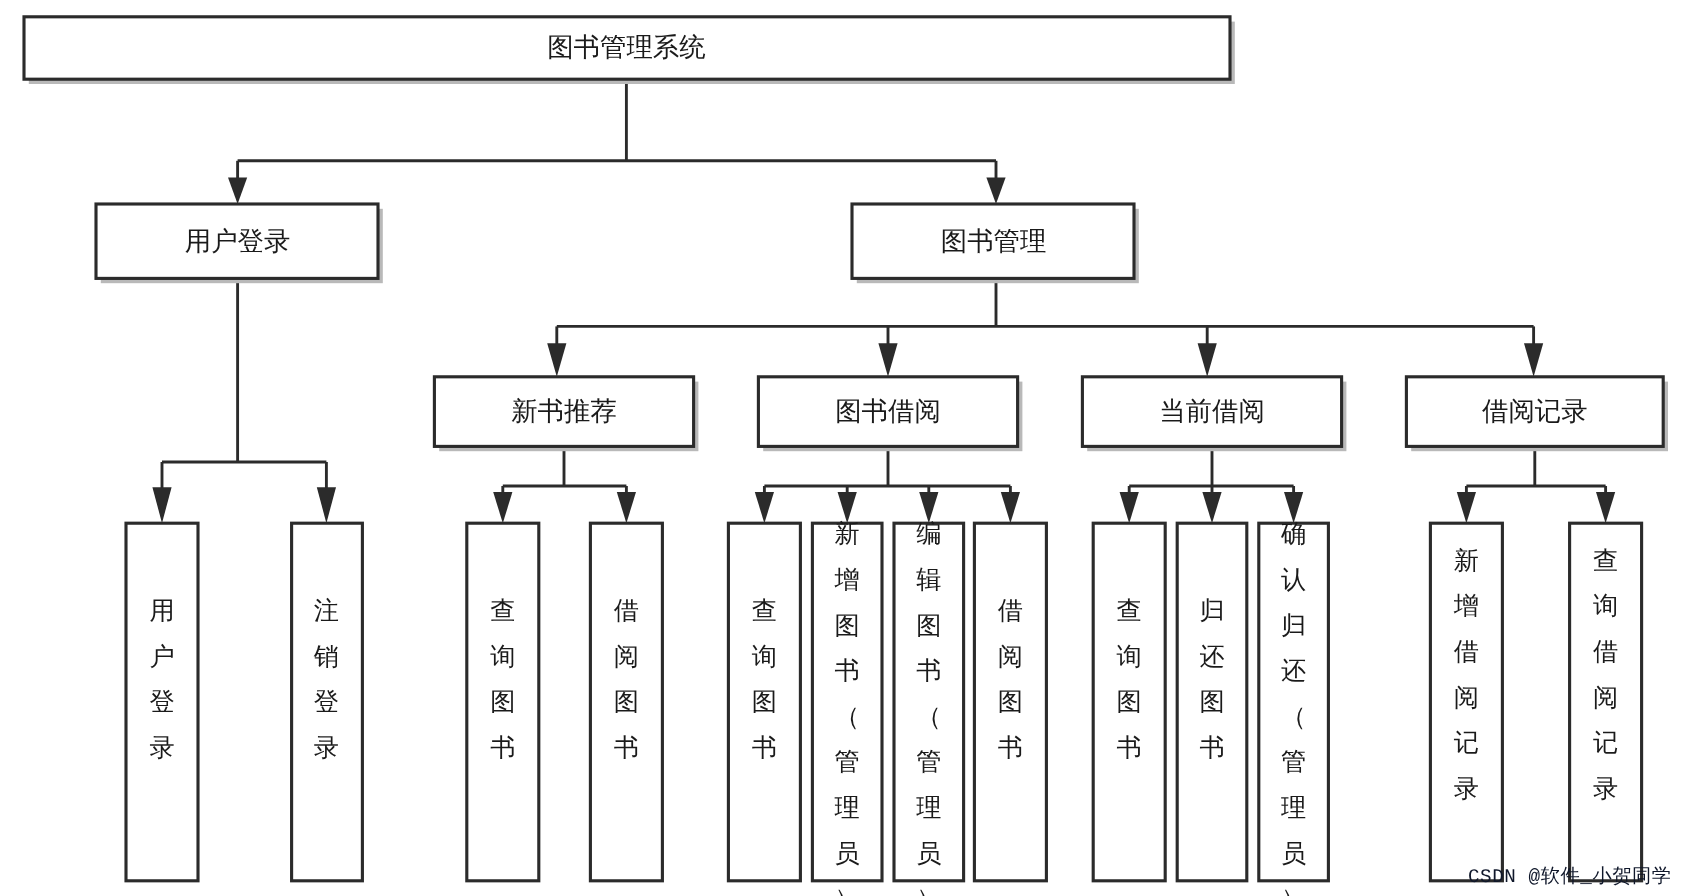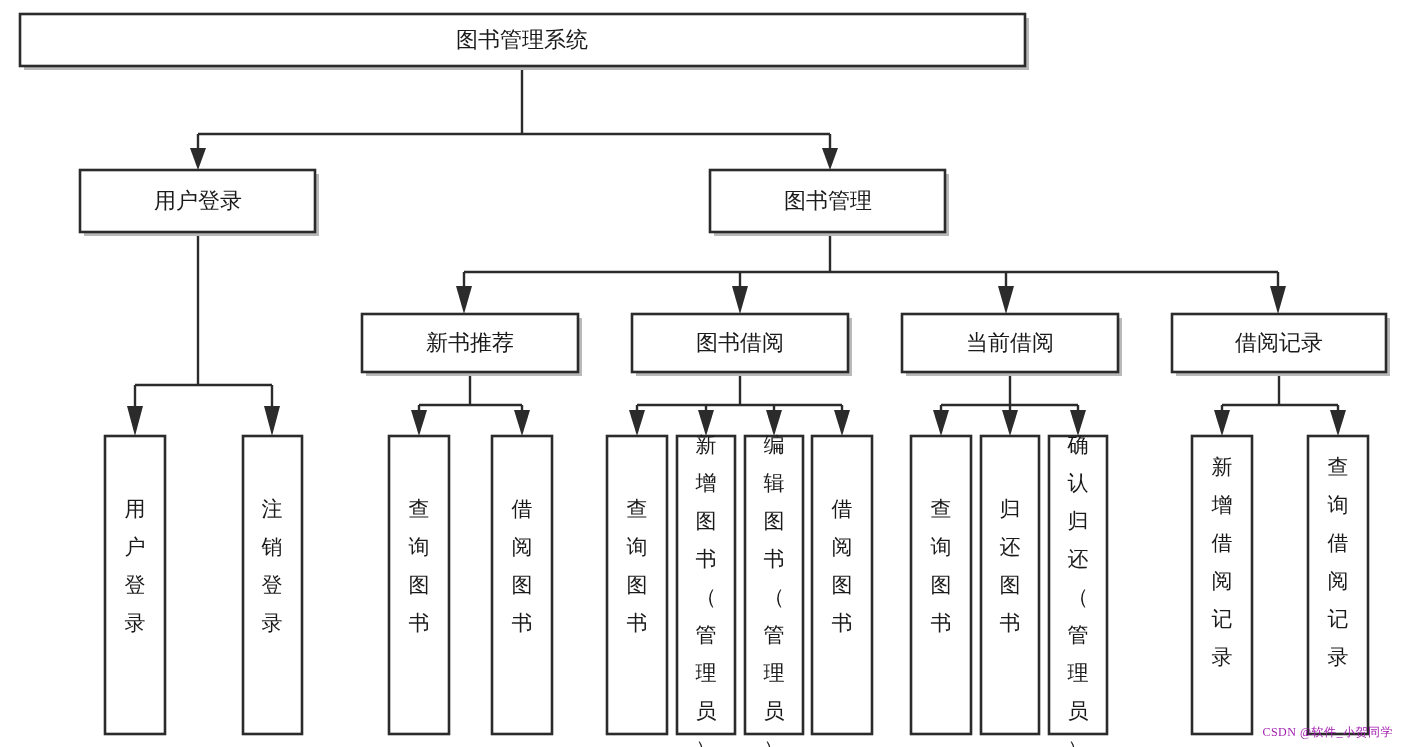--- a/index.html
+++ b/index.html
@@ -31,23 +31,23 @@
   }
   .node-label-vert{
     fill:#1a1a1a;
     font-family:"DejaVu Sans","Liberation Sans",sans-serif;
     font-size:21px;
     text-anchor:middle;
   }
   .watermark{
     position:absolute;
     right:12px;bottom:6px;
-    color:#a21caf;
-    font-size:12px;
-    font-family:Liberation Serif, serif;
+    color:#0f172a;
+    font-size:16px;
+    font-family:Liberation Mono, monospace;
     letter-spacing:0.5px;
     white-space:nowrap;
     pointer-events:none;
   }
 </style>
 </head>
 <body>
 
 <svg id="diagram" viewBox="0 0 1405 747">
 

